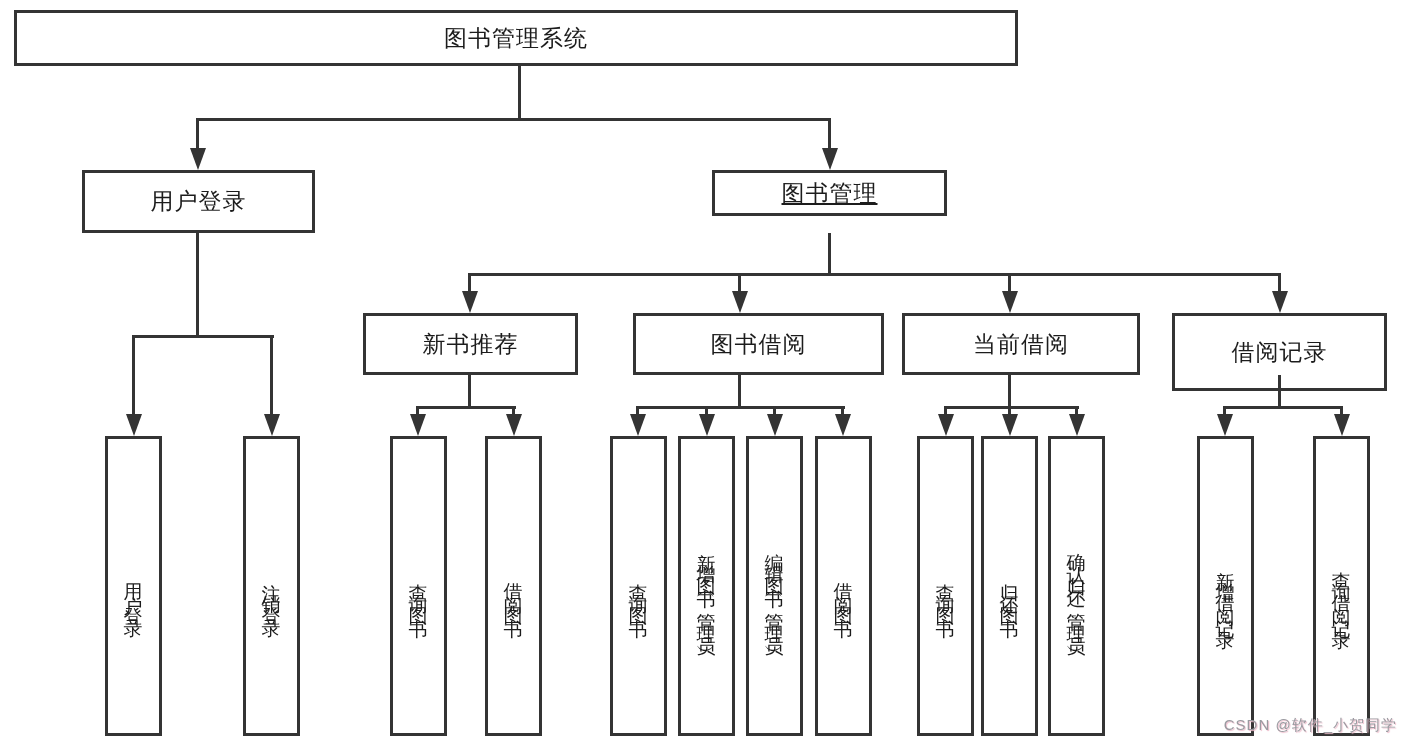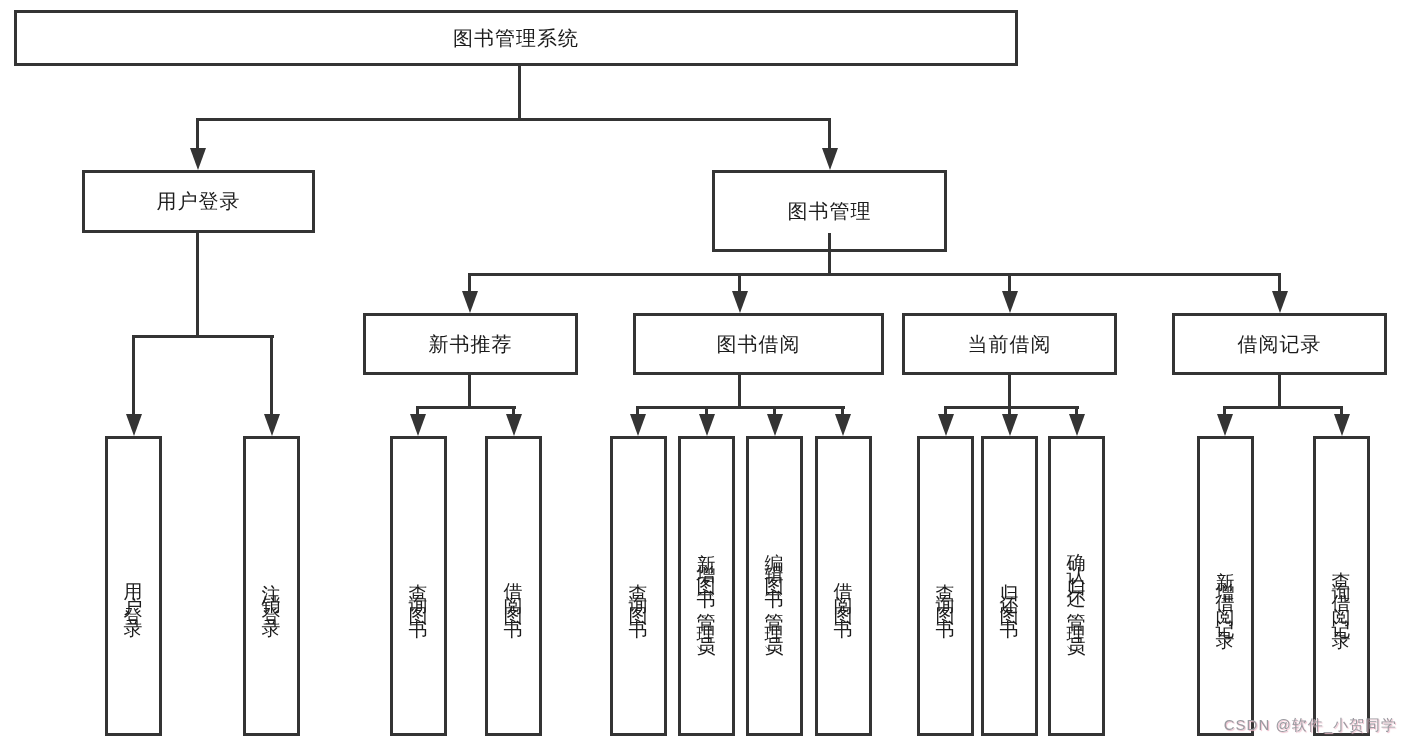--- a/index.html
+++ b/index.html
@@ -5,21 +5,21 @@
   html,body{margin:0;padding:0;background:#ffffff;}
   .canvas{
     position:relative;width:1405px;height:747px;background:#ffffff;
     font-family:"Liberation Sans",sans-serif;overflow:hidden;
   }
   .node{
     position:absolute;box-sizing:border-box;border:3px solid #343434;
     background:#ffffff;display:flex;align-items:center;justify-content:center;
     color:#1c1c1c;
   }
-  .hnode{font-size:20px;letter-spacing:1px;}
+  .hnode{font-size:23px;letter-spacing:1px;}
   .vnode .vtext{
     writing-mode:vertical-rl;text-orientation:mixed;
     font-size:19px;letter-spacing:12px;margin-top:12px;line-height:1;
   }
   .hline{position:absolute;height:3px;background:#343434;}
   .vline{position:absolute;width:3px;background:#343434;}
   .arrow{
     position:absolute;width:0;height:0;
     border-left:8px solid transparent;border-right:8px solid transparent;
     border-top:22px solid #343434;
@@ -42,21 +42,21 @@
   <div class="vline" style="left:518px;top:64px;height:56px;"></div>
   <div class="hline" style="left:196px;top:118px;width:635px;"></div>
   <div class="vline" style="left:196px;top:118px;height:34px;"></div>
   <div class="arrow" style="left:190px;top:148px;"></div>
   <div class="vline" style="left:828px;top:118px;height:34px;"></div>
   <div class="arrow" style="left:822px;top:148px;"></div>
 
   <div class="node hnode" style="left:82px;top:170px;width:233px;height:63px;">
     <span>用户登录</span>
   </div>
-  <div class="node hnode" style="left:712px;top:170px;width:235px;height:82px;">
+  <div class="node hnode" style="left:712px;top:170px;width:235px;height:46px;text-decoration:underline;">
     <span>图书管理</span>
   </div>
 
   <div class="vline" style="left:196px;top:233px;height:104px;"></div>
   <div class="hline" style="left:132px;top:335px;width:142px;"></div>
   <div class="vline" style="left:132px;top:335px;height:82px;"></div>
   <div class="arrow" style="left:126px;top:414px;"></div>
   <div class="vline" style="left:270px;top:335px;height:82px;"></div>
   <div class="arrow" style="left:264px;top:414px;"></div>
 
@@ -70,24 +70,24 @@
   <div class="arrow" style="left:1002px;top:291px;"></div>
   <div class="vline" style="left:1278px;top:273px;height:20px;"></div>
   <div class="arrow" style="left:1272px;top:291px;"></div>
 
   <div class="node hnode" style="left:363px;top:313px;width:215px;height:62px;">
     <span>新书推荐</span>
   </div>
   <div class="node hnode" style="left:633px;top:313px;width:251px;height:62px;">
     <span>图书借阅</span>
   </div>
-  <div class="node hnode" style="left:902px;top:313px;width:215px;height:62px;">
+  <div class="node hnode" style="left:902px;top:313px;width:238px;height:62px;">
     <span>当前借阅</span>
   </div>
-  <div class="node hnode" style="left:1172px;top:313px;width:215px;height:62px;text-align:right;">
+  <div class="node hnode" style="left:1172px;top:313px;width:215px;height:78px;text-align:right;">
     <span>借阅记录</span>
   </div>
 
   <div class="vline" style="left:468px;top:375px;height:33px;"></div>
   <div class="hline" style="left:416px;top:406px;width:100px;"></div>
   <div class="vline" style="left:416px;top:406px;height:10px;"></div>
   <div class="arrow" style="left:410px;top:414px;"></div>
   <div class="vline" style="left:512px;top:406px;height:10px;"></div>
   <div class="arrow" style="left:506px;top:414px;"></div>
 

